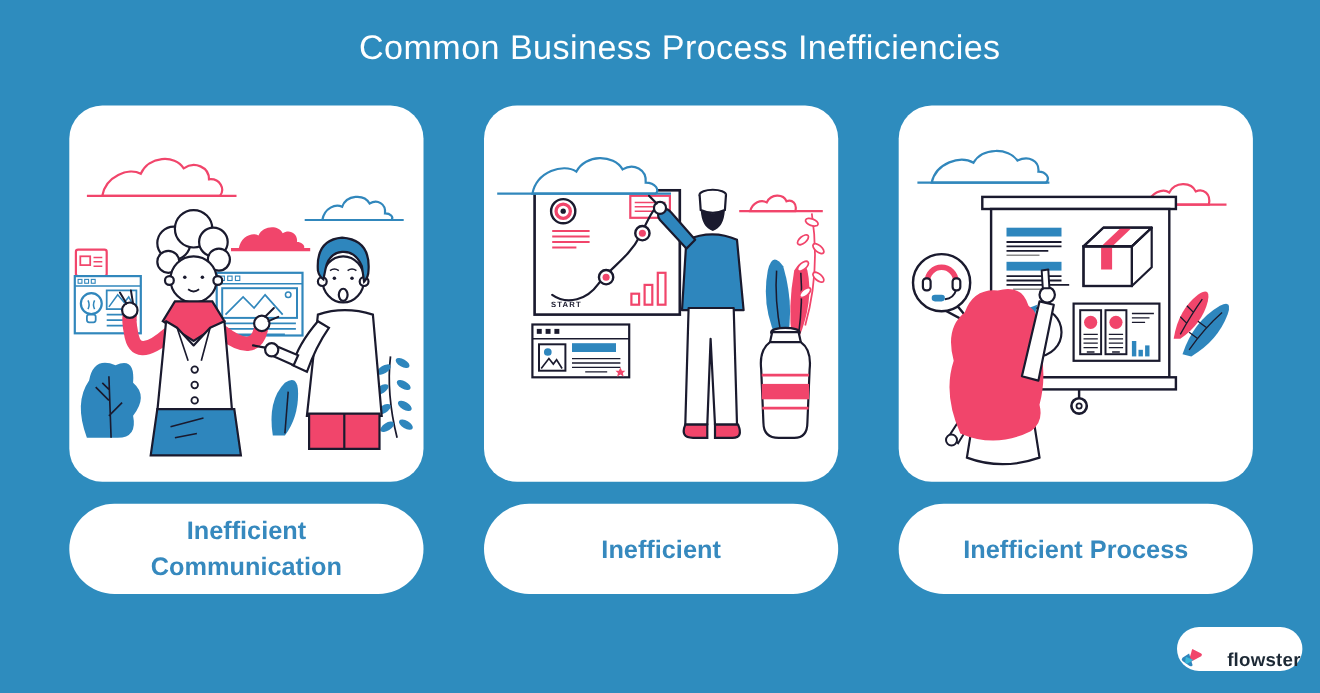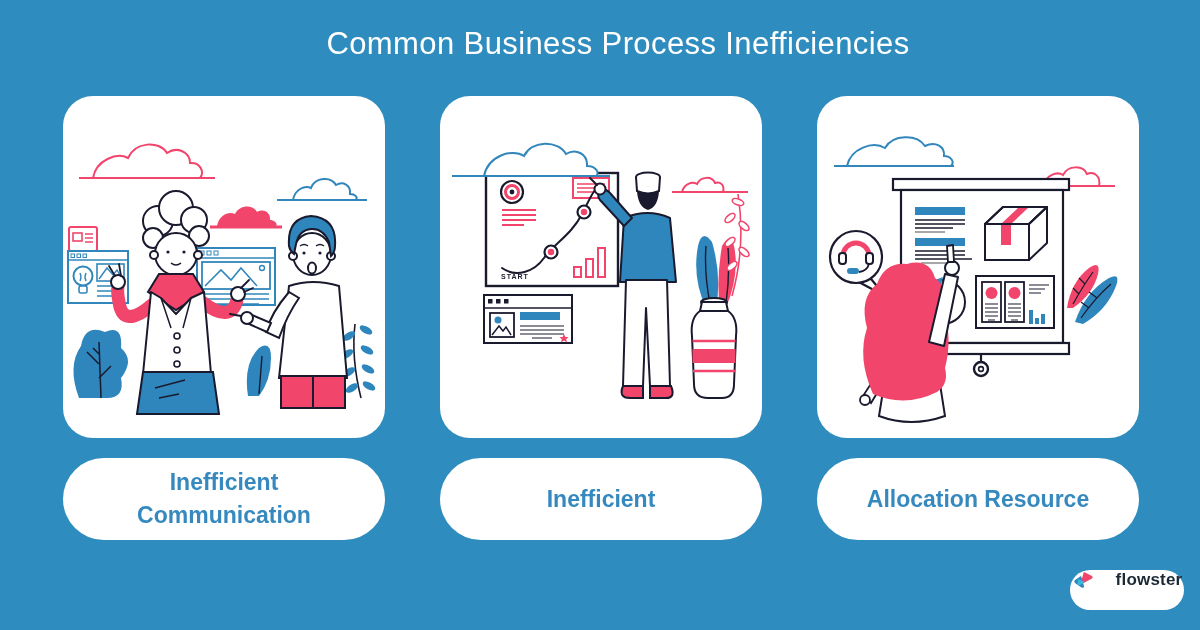--- a/index.html
+++ b/index.html
@@ -20,21 +20,21 @@
   .card-1{left:63px}.card-2{left:440px}.card-3{left:817px}
   .pill{
     position:absolute;top:458px;width:322px;height:82px;background:#FFFFFF;
     border-radius:41px;display:flex;flex-direction:column;align-items:center;
     justify-content:center;text-align:center;
     color:#3689BE;font-size:23px;font-weight:600;line-height:1.42;
   }
   .pill-1{left:63px}.pill-2{left:440px}.pill-3{left:817px}
   .logo-pill{
     position:absolute;left:1070px;top:570px;width:114px;height:40px;
-    background:#FFFFFF;border-radius:20px;display:flex;align-items:flex-start;
+    background:#FFFFFF;border-radius:20px;display:flex;align-items:flex-end;
     justify-content:center;gap:22px;
   }
   .logo-text{color:#1D2935;font-size:17px;font-weight:700;letter-spacing:.2px;}
   svg .ln{stroke:#1A1A2E;fill:none;}
 </style>
 </head>
 <body>
 
 <div class="title">Common Business Process Inefficiencies</div>
 
@@ -339,21 +339,21 @@
 </div>
 
 <div class="pill pill-1">
   <span>Inefficient</span>
   <span>Communication</span>
 </div>
 <div class="pill pill-2">
   <span>Inefficient</span>
 </div>
 <div class="pill pill-3">
-  <span>Allocation Resource</span>
+  <span>Inefficient Process</span>
 </div>
 
 <div class="logo-pill">
   <svg width="22" height="22" viewBox="0 0 22 22">
     <path d="M12 2 L20 6 Q21.5 7 20 8.5 L8 15 L11 5 Q11.3 3 12 2 Z" fill="#F1456B"></path>
     <path d="M9 6 L12 16 Q12.5 18.5 9.5 17.5 L3 13 Q1.5 11.5 3 10 Z" fill="#2E86BD"></path>
     <path d="M6 9 L13 12 L8 15 Q5.5 16 5.5 13.5 Z" fill="#39B8D8"></path>
   </svg>
   <span class="logo-text">flowster</span>
 </div>

